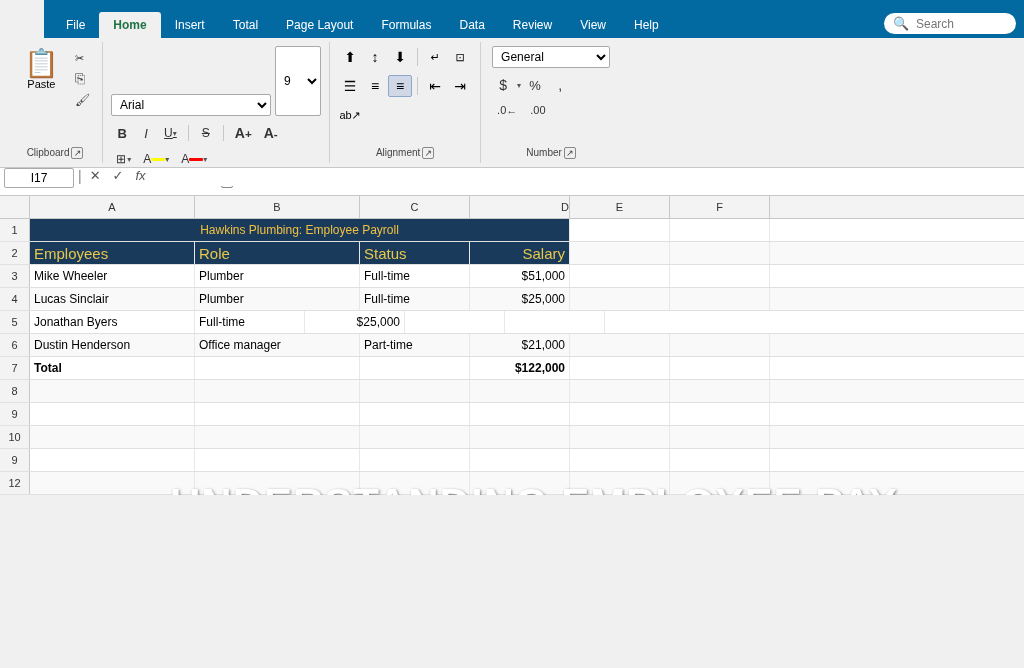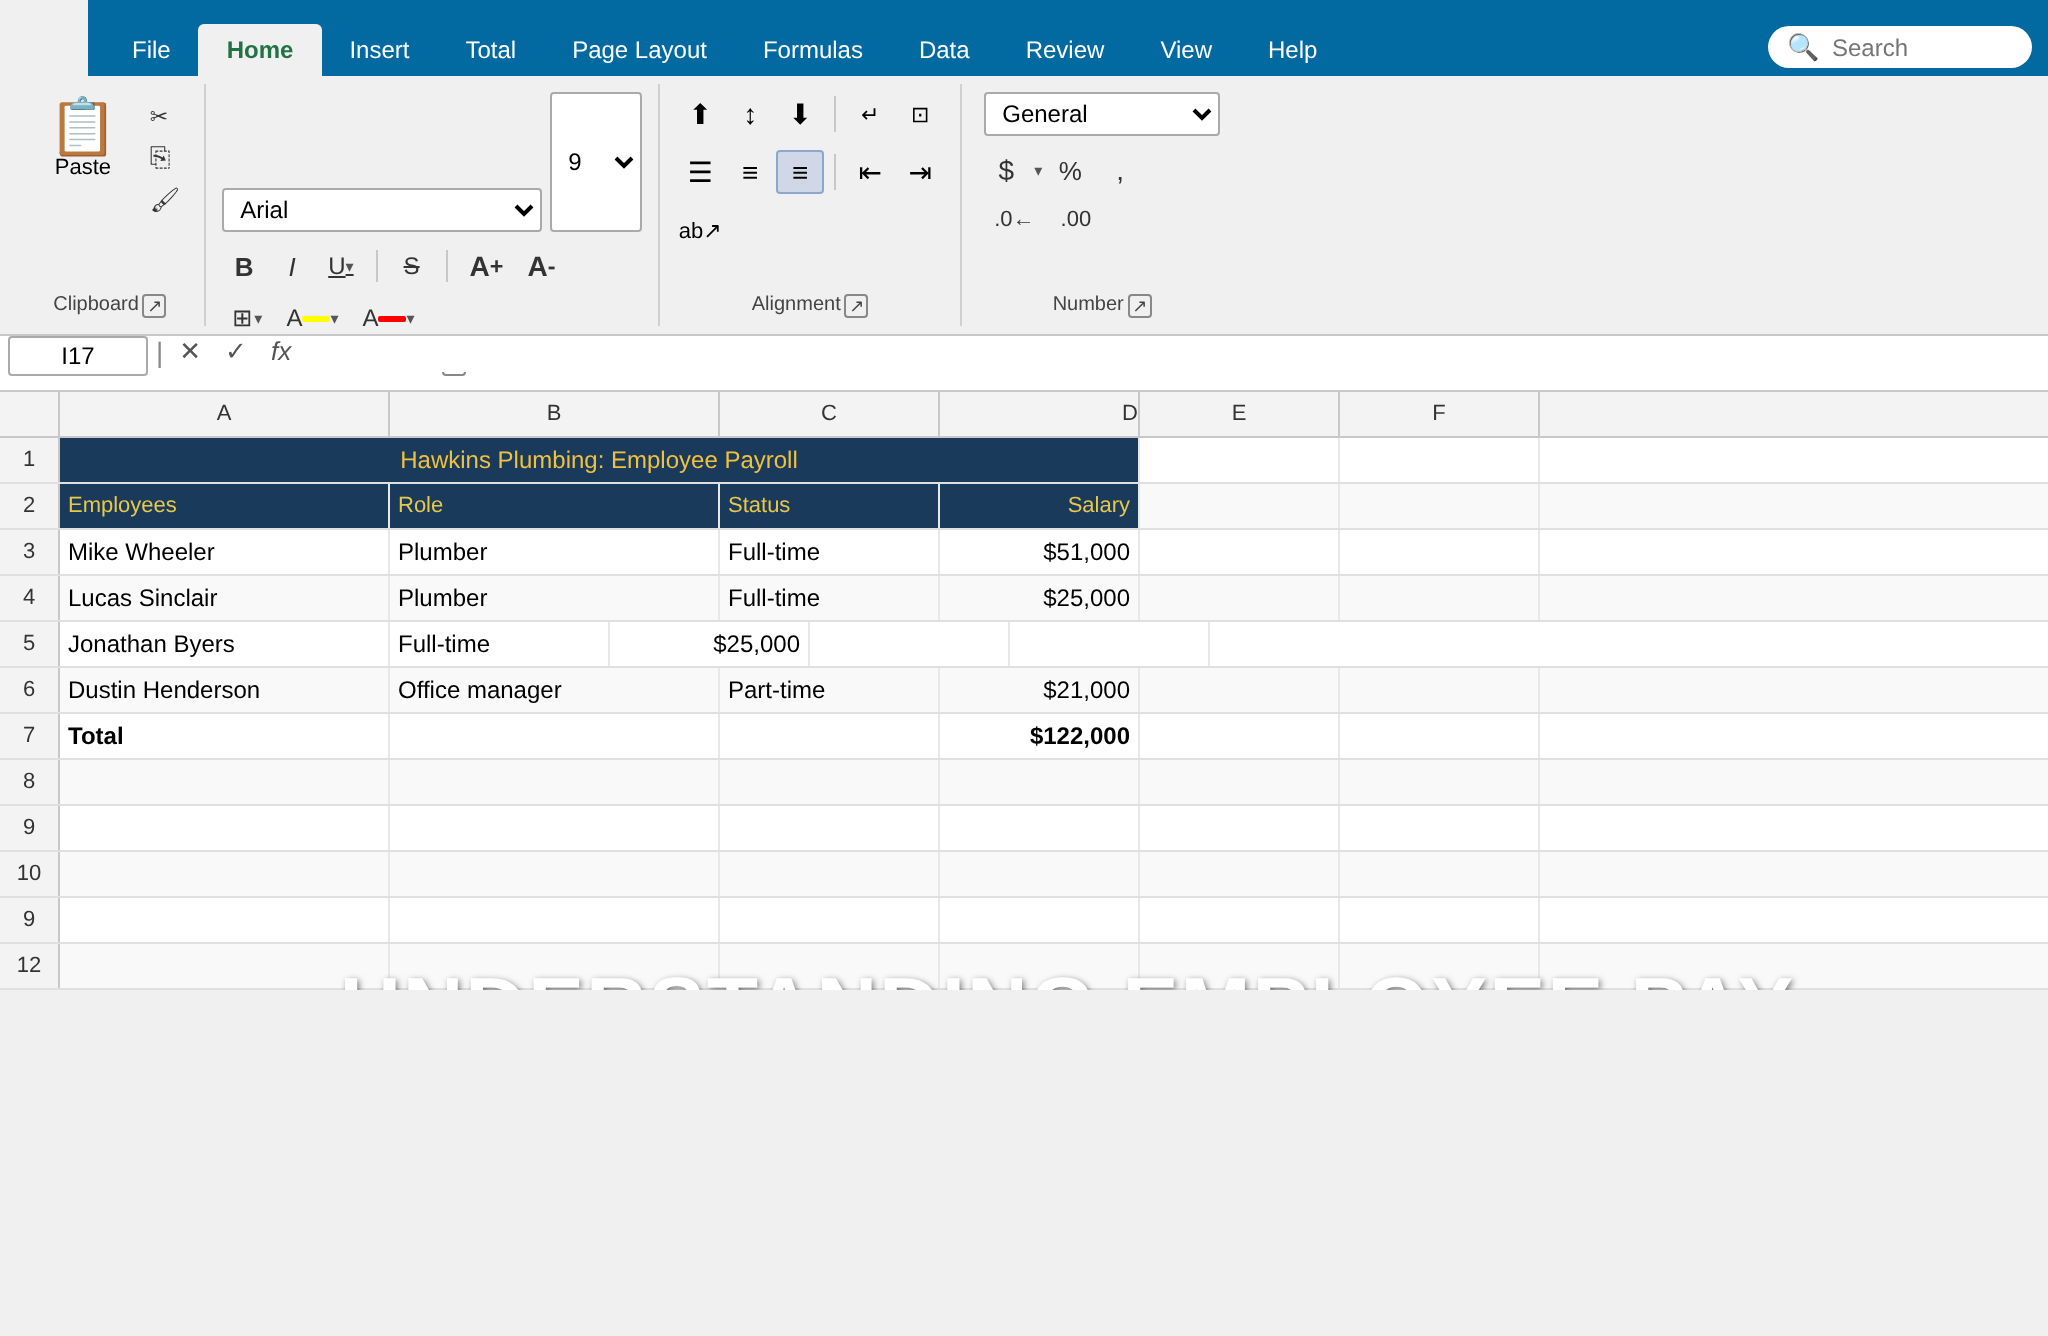--- a/index.html
+++ b/index.html
@@ -269,21 +269,21 @@
     .col-a { width: 165px; min-width: 165px; }
     .col-b { width: 165px; min-width: 165px; }
     .col-c { width: 110px; min-width: 110px; }
     .col-d { width: 100px; min-width: 100px; justify-content: flex-end; }
     .col-e { width: 100px; min-width: 100px; }
     .col-f { width: 100px; min-width: 100px; }
 
     .subheader-cell {
       background: #1a3a5c;
       color: #e8c84a;
-      font-size: 11px;
+      font-size: 15px;
       font-weight: 500;
     }
 
     
     .row-odd { background: white; }
     .row-even { background: #f9f9f9; }
 
     .total-row .cell {
       font-weight: bold;
     }

